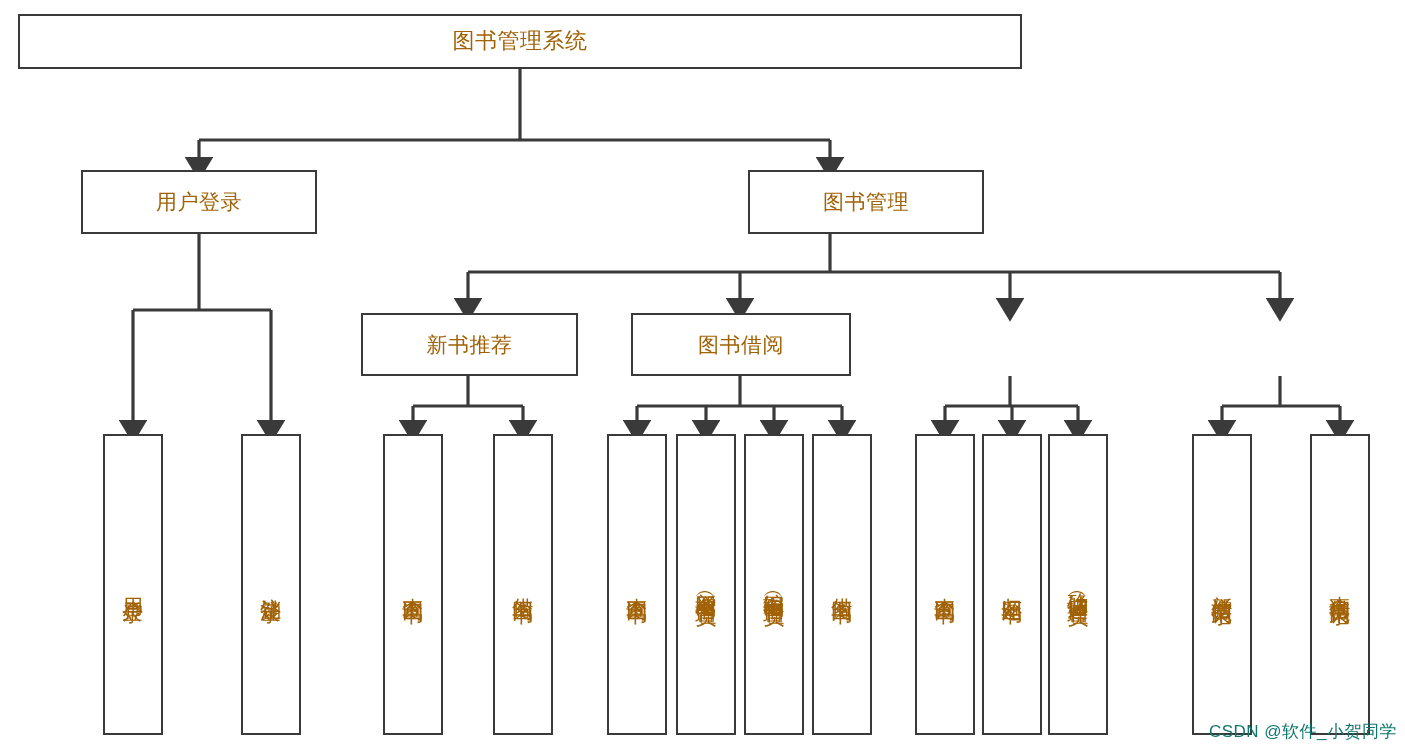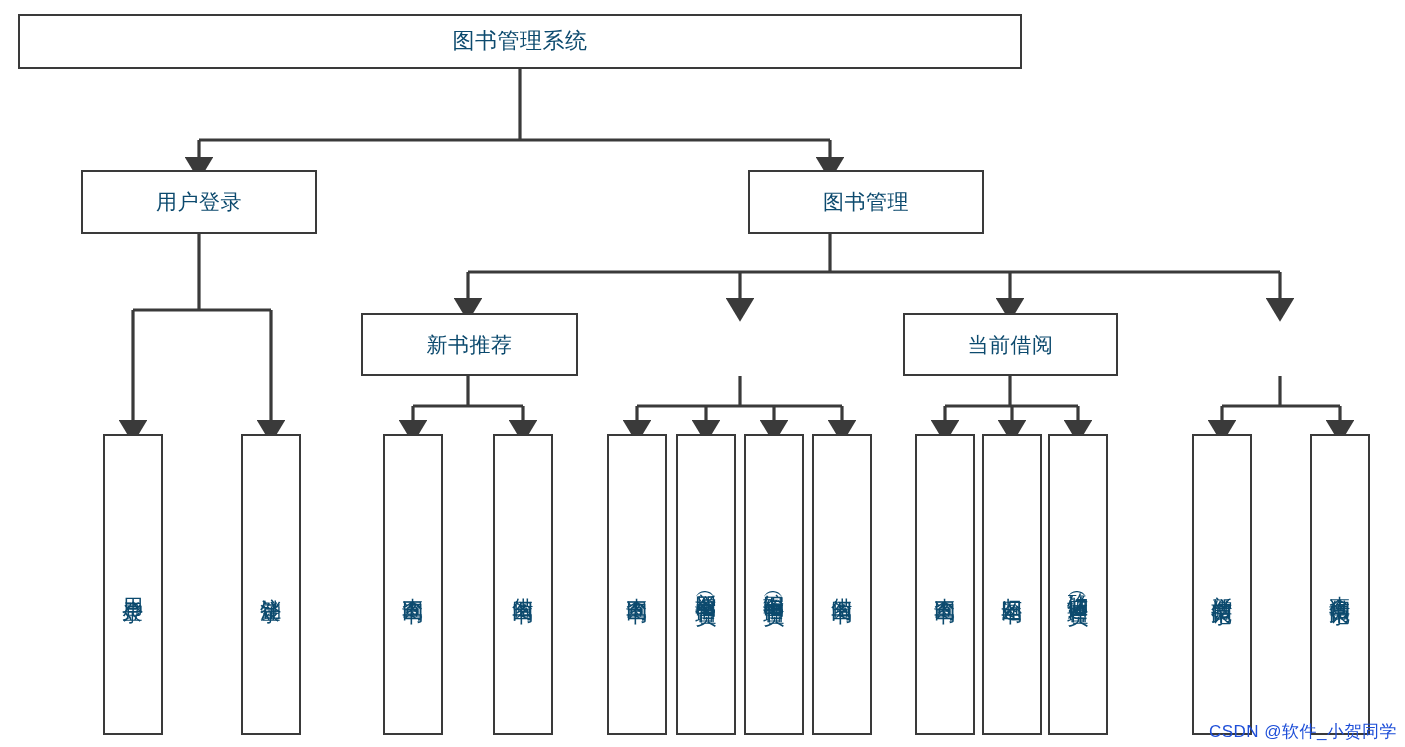--- a/index.html
+++ b/index.html
@@ -28,21 +28,21 @@
     height: 747px;
   }
   .node-box {
     position: absolute;
     box-sizing: border-box;
     border: 2.5px solid #3a3a3a;
     background: #ffffff;
     display: flex;
     align-items: center;
     justify-content: center;
-    color: #0c4a6e;
+    color: #a16207;
   }
   .node-label-h {
     font-size: 21px;
     line-height: 1.2;
     white-space: nowrap;
     letter-spacing: 0.5px;
   }
   .node-box.root .node-label-h { font-size: 22px; }
   .node-box.level2 .node-label-h { font-size: 21px; }
   .node-box.level3 .node-label-h { font-size: 21px; }
@@ -58,21 +58,21 @@
     line-height: 1.12;
     letter-spacing: 2px;
     white-space: nowrap;
     text-align: center;
   }
   .watermark {
     position: absolute;
     right: 8px;
     bottom: 4px;
     font-size: 17px;
-    color: #1d4ed8;
+    color: #0f766e;
     white-space: nowrap;
     letter-spacing: 0.5px;
     pointer-events: none;
   }
 </style>
 </head>
 <body>
 
 <div id="diagram-root">
 
@@ -147,24 +147,24 @@
   </div>
 
   <div class="node-box level2" style="left:748px; top:170px; width:236px; height:64px;">
     <span class="node-label-h">图书管理</span>
   </div>
 
   <div class="node-box level3" style="left:361px; top:313px; width:217px; height:63px;">
     <span class="node-label-h">新书推荐</span>
   </div>
 
-
-  <div class="node-box level3" style="left:903px; top:313px; width:215px; height:63px;">
-    <span class="node-label-h">当前借阅</span>
-  </div>
+  <div class="node-box level3" style="left:631px; top:313px; width:220px; height:63px;">
+    <span class="node-label-h">图书借阅</span>
+  </div>
+
 
 
   <div class="node-box leaf" style="left:103px; top:434px; width:60px; height:301px;">
     <span class="node-label-v">用户登录</span>
   </div>
 
   <div class="node-box leaf" style="left:241px; top:434px; width:60px; height:301px;">
     <span class="node-label-v">注销登录</span>
   </div>
 

